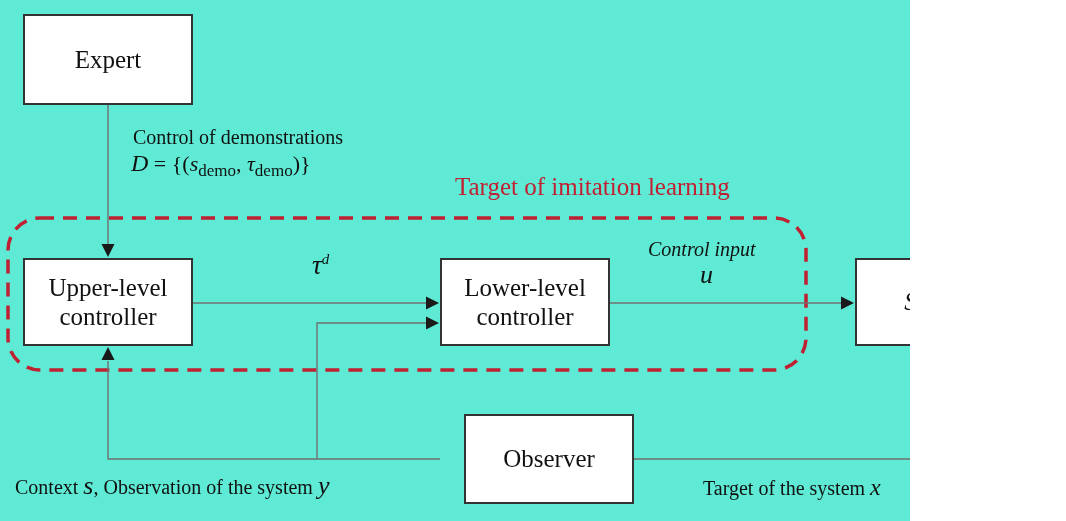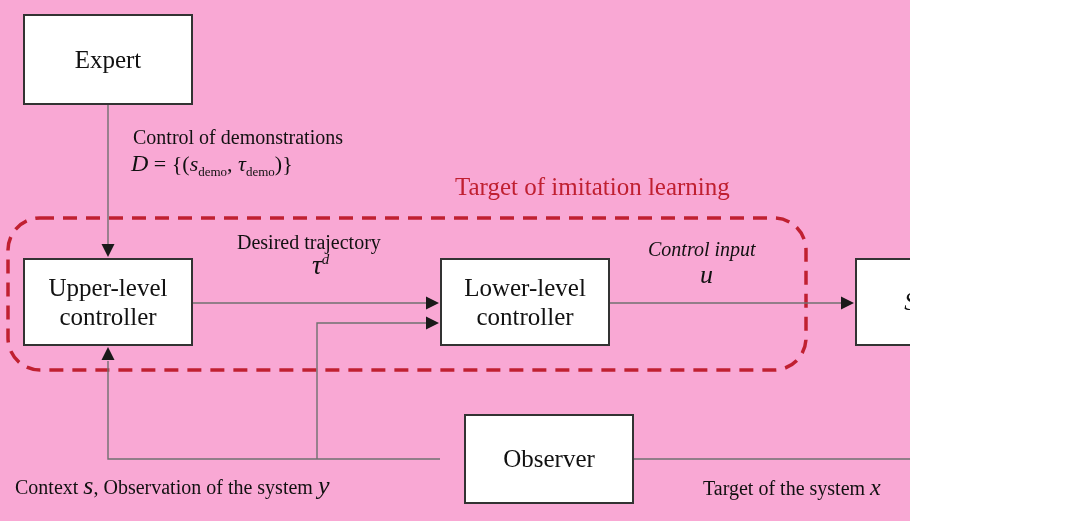--- a/index.html
+++ b/index.html
@@ -1,19 +1,19 @@
 <!DOCTYPE html>
 <html><head>
 <meta charset="utf-8">
 <style>
   html,body{margin:0;padding:0;background:#ffffff;}
   #canvas{
     position:relative;
     width:910px;height:521px;
-    background:#f9a8d4;
+    background:#5eead4;
     font-family:"Liberation Serif","DejaVu Serif",serif;
     color:#111111;
     overflow:hidden;
   }
   #wires{position:absolute;left:0;top:0;z-index:1;}
   .box{
     position:absolute;
     box-sizing:border-box;
     border:2px solid #333333;
     background:#ffffff;
@@ -28,21 +28,21 @@
   }
   .lbl{
     position:absolute;
     z-index:2;
     font-size:20px;
     white-space:nowrap;
     line-height:1.15;
   }
   .math{font-style:italic;}
   .big-math{font-style:italic;font-size:26px;}
-  sub.demo{font-size:13px;font-style:normal;}
+  sub.demo{font-size:17px;font-style:normal;}
   .red-title{
     color:#c02031;
     font-size:25px;
   }
   .formula{font-size:22px;}
   .formula .D{font-style:italic;font-size:24px;}
 </style>
 </head>
 <body>
 
@@ -92,21 +92,20 @@
   <div class="box" style="left:440px;top:414px;width:170px;height:90px;margin-left:24px;">
     <div>Observer</div>
   </div>
 
   <div class="lbl" style="left:133px;top:126px;">Control of demonstrations</div>
 
   <div class="lbl formula" style="left:131px;top:150px;"><span class="D">D</span><span> = {(</span><span class="math">s</span><sub class="demo">demo</sub><span>, </span><span class="math">τ</span><sub class="demo">demo</sub><span>)}</span></div>
 
   <div class="lbl red-title" style="left:455px;top:173px;">Target of imitation learning</div>
 
-  <div class="lbl" style="left:237px;top:231px;">Desired trajectory</div>
   <div class="lbl" style="left:312px;top:250px;font-size:27px;"><span class="math">τ</span><sup style="font-size:15px;font-style:italic;">d</sup></div>
 
   <div class="lbl" style="left:648px;top:238px;font-style:italic;">Control input</div>
   <div class="lbl big-math" style="left:700px;top:260px;">u</div>
 
   <div class="lbl" style="left:15px;top:471px;"><span>Context </span><span class="big-math">s</span><span>, Observation of the system </span><span class="big-math">y</span></div>
 
   <div class="lbl" style="left:703px;top:474px;"><span>Target of the system </span><span class="big-math" style="font-size:24px;">x</span></div>
 
 </div>

